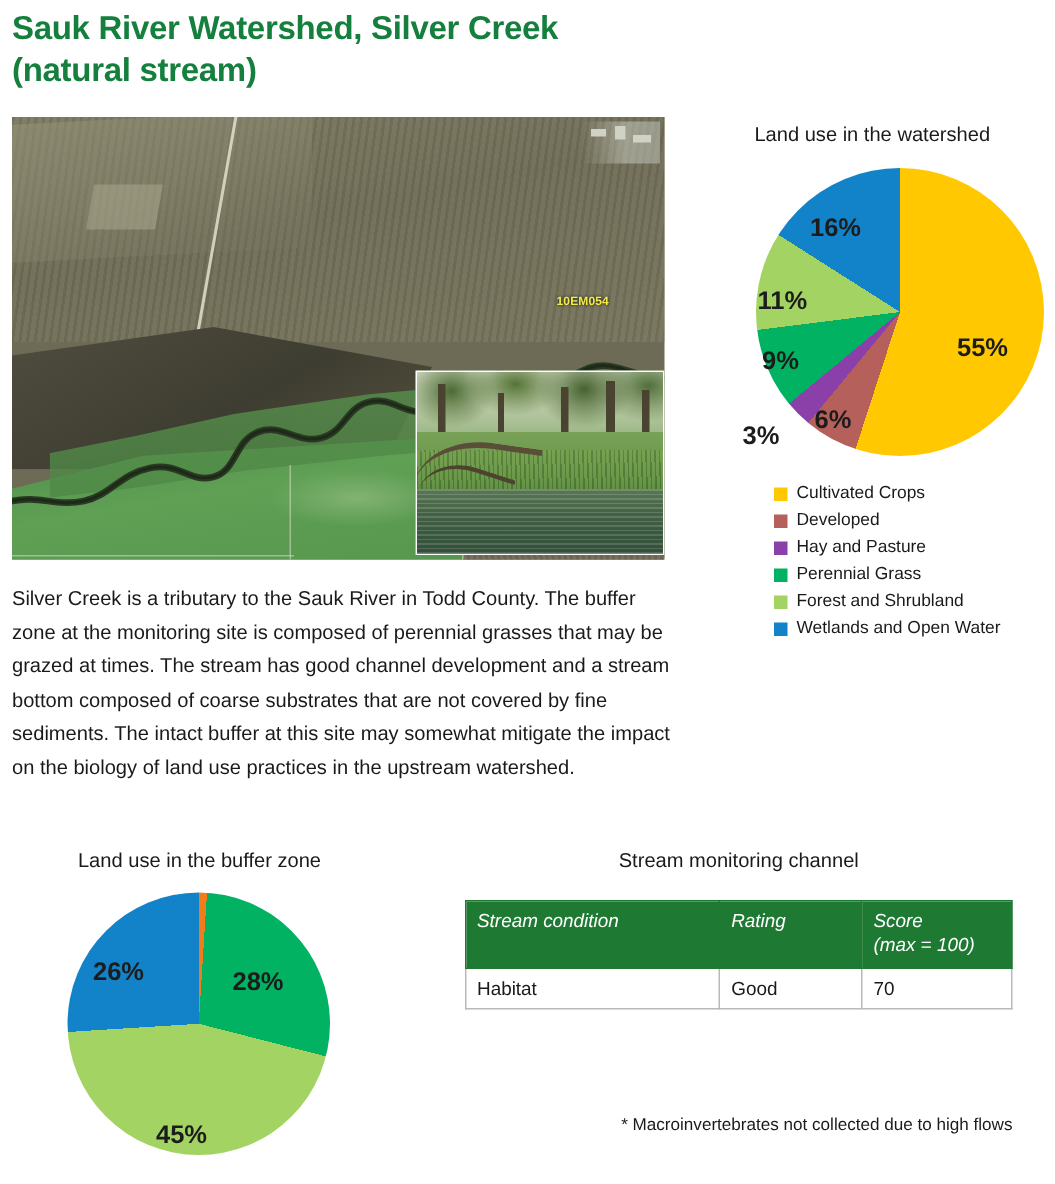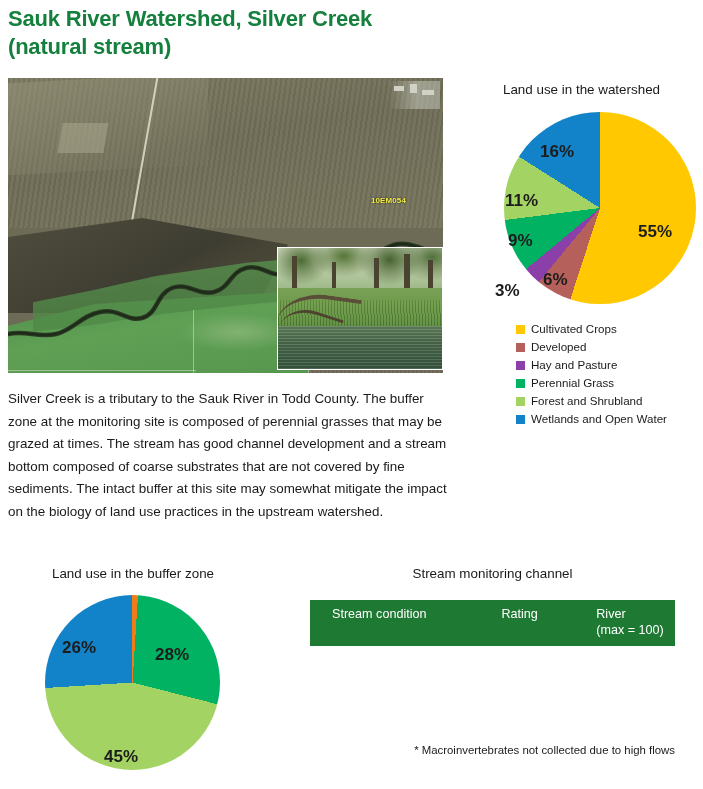--- a/index.html
+++ b/index.html
@@ -262,23 +262,24 @@
     width: 365px;
     border-collapse: collapse;
     font-size: 12.6px;
   }
   #results-table th {
     background: #1e7a33;
     color: #ffffff;
     font-weight: normal;
     text-align: left;
     vertical-align: top;
-    padding: 5px 7px 7px 21px;
+    padding: 5px 7px 7px 7px;
     border: 1px solid #1e7a33;
     line-height: 1.28;
+    font-style: italic;
   }
   #results-table td {
     border: 1px solid #b9b9b9;
     padding: 5px 7px;
     vertical-align: top;
     color: #1a1a1a;
     line-height: 1.28;
   }
   .col-condition { width: 170px; }
   .col-rating { width: 95px; }
@@ -391,21 +392,26 @@
 <div class="pie-label" style="left:104px;top:747px;">45%</div>
 <div class="pie-label" style="left:62px;top:638px;">26%</div>
 
 <div id="table-title">Stream monitoring channel</div>
 <table id="results-table">
   <thead>
     <tr>
       <th class="col-condition">Stream condition</th>
       <th class="col-rating">Rating</th>
       <th class="col-score">
-        <span>River</span><br>
+        <span>Score</span><br>
         <span>(max = 100)</span>
       </th>
     </tr>
   </thead>
   <tbody>
+    <tr>
+      <td>Habitat</td>
+      <td>Good</td>
+      <td>70</td>
+    </tr>
   </tbody>
 </table>
 <div id="table-footnote">* Macroinvertebrates not collected due to high flows</div>
 
 </body></html>

